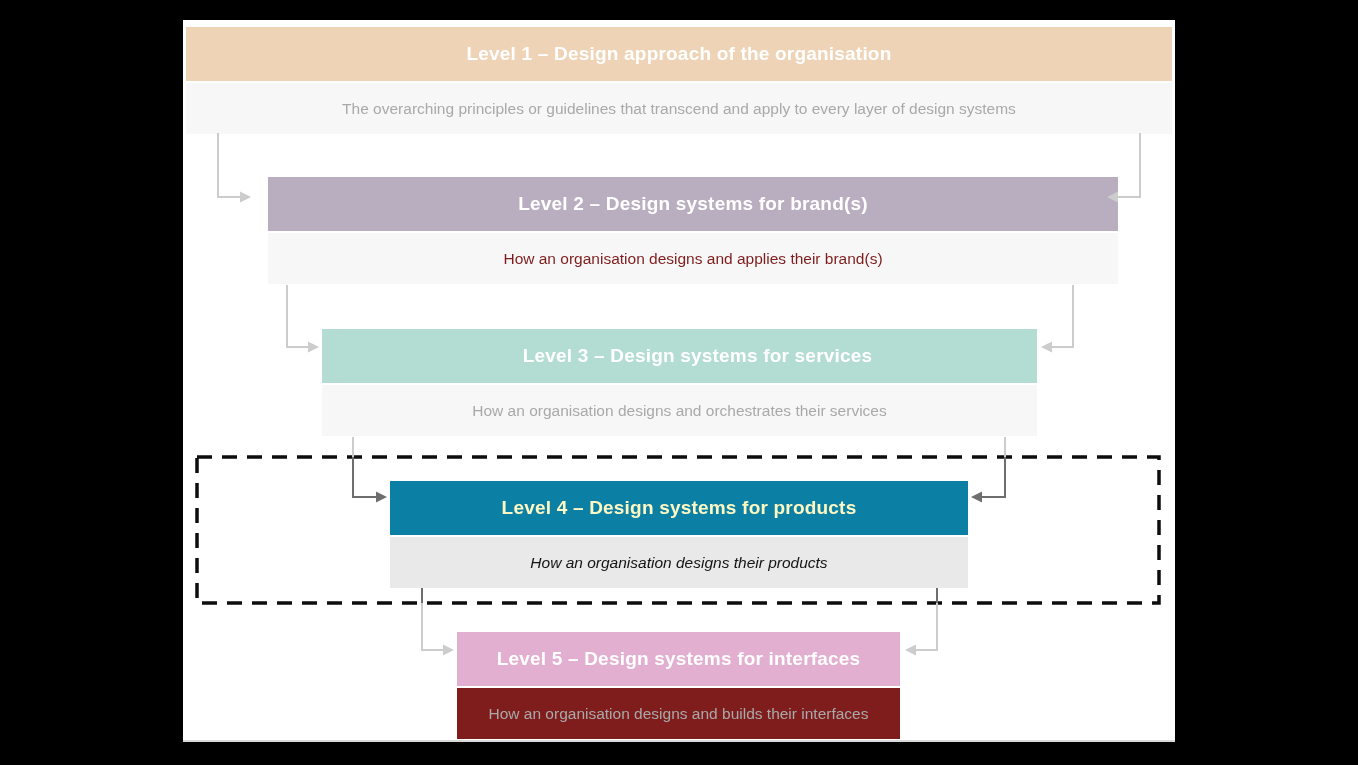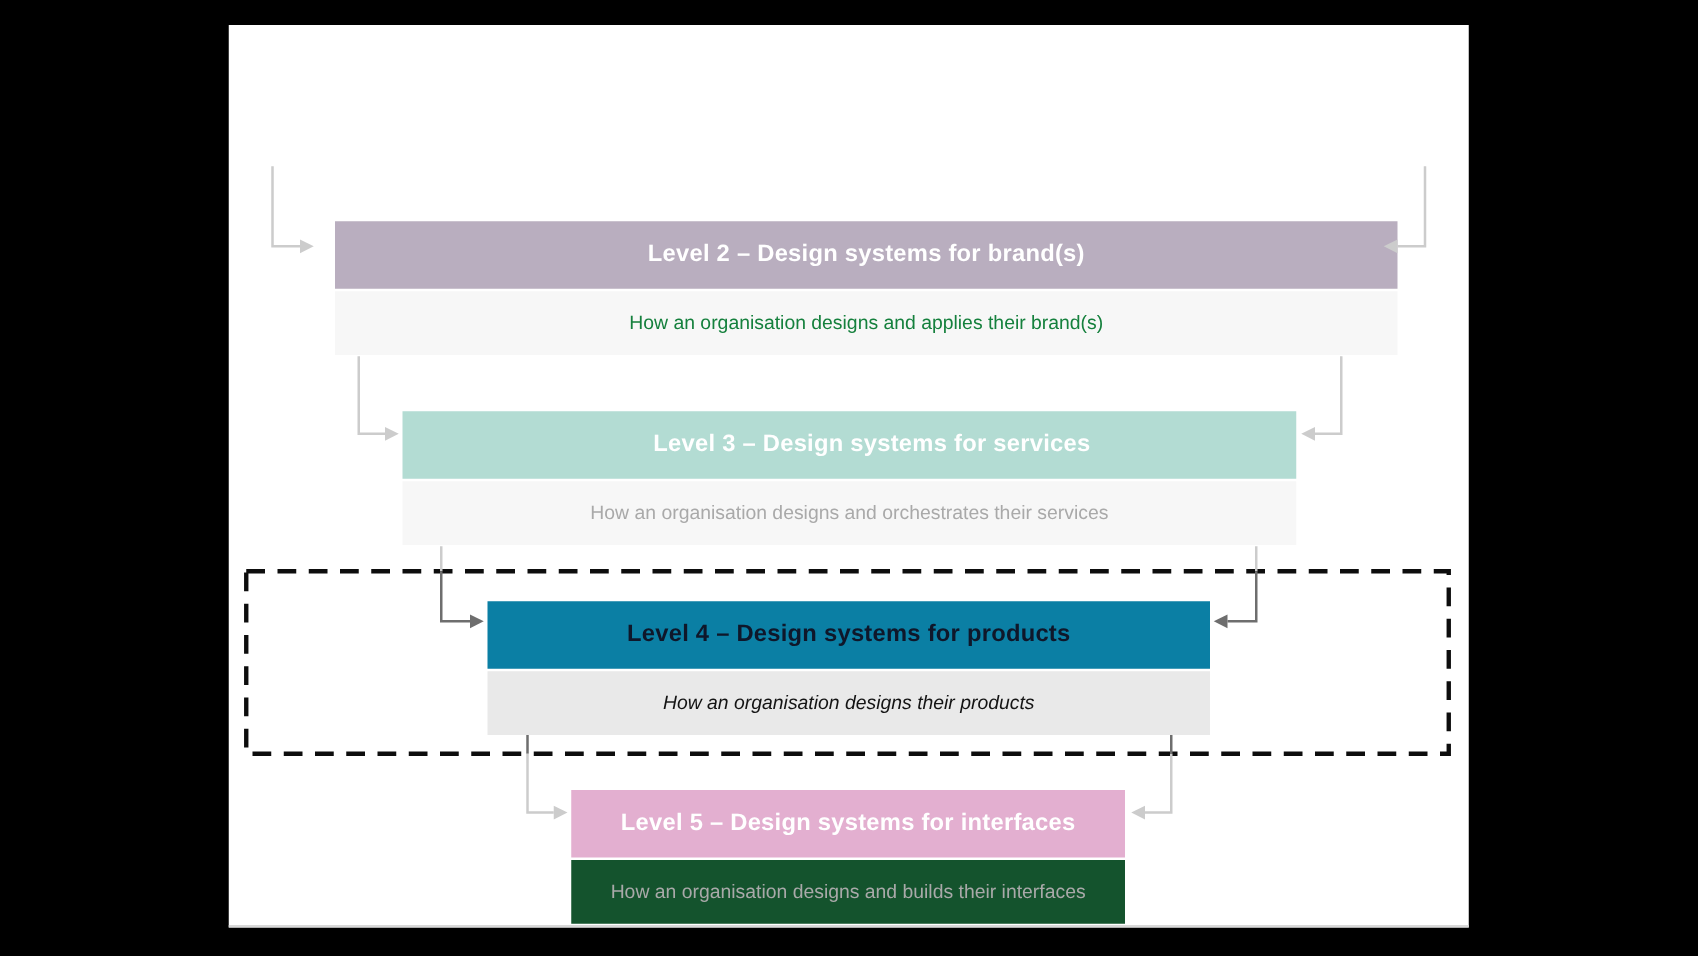--- a/index.html
+++ b/index.html
@@ -66,53 +66,61 @@
     stroke-width: 3.5;
     stroke-dasharray: 15 10;
   }
 </style>
 </head>
 <body>
 
 <div class="stage">
   <div class="card"></div>
 
+  <div class="level" style="left:186px; top:27px; width:986px;">
+    <div class="level-header" style="background: rgb(238, 211, 182); color: rgb(255, 255, 255);">
+      <span>Level 1 – Design approach of the organisation</span>
+    </div>
+    <div class="level-subtitle" style="background: rgb(247, 247, 247); color: rgb(169, 169, 169);">
+      <span>The overarching principles or guidelines that transcend and apply to every layer of design systems</span>
+    </div>
+  </div>
 
   <div class="level" style="left:268px; top:177px; width:850px;">
     <div class="level-header" style="background: rgb(185, 174, 191); color: rgb(255, 255, 255);">
       <span>Level 2 – Design systems for brand(s)</span>
     </div>
-    <div class="level-subtitle" style="background: rgb(247, 247, 247); color: #15803d;">
+    <div class="level-subtitle" style="background: rgb(247, 247, 247); color: #7f1d1d;">
       <span>How an organisation designs and applies their brand(s)</span>
     </div>
   </div>
 
   <div class="level" style="left:322px; top:329px; width:715px;">
     <div class="level-header" style="background: rgb(179, 220, 211); color: rgb(255, 255, 255); padding-left: 36px;">
       <span>Level 3 – Design systems for services</span>
     </div>
     <div class="level-subtitle" style="background: rgb(247, 247, 247); color: rgb(169, 169, 169); align-items: center;">
       <span>How an organisation designs and orchestrates their services</span>
     </div>
   </div>
 
   <div class="level" style="left:390px; top:481px; width:578px;">
-    <div class="level-header" style="background: rgb(11, 127, 164); color: #0f172a; text-align: center;">
+    <div class="level-header" style="background: rgb(11, 127, 164); color: #fef9c3; text-align: center;">
       <span>Level 4 – Design systems for products</span>
     </div>
     <div class="level-subtitle" style="background: rgb(233, 233, 233); color: rgb(20, 20, 20); font-style: italic;">
       <span>How an organisation designs their products</span>
     </div>
   </div>
 
   <div class="level" style="left:457px; top:632px; width:443px;">
     <div class="level-header" style="background: rgb(227, 175, 208); color: rgb(255, 255, 255);">
       <span>Level 5 – Design systems for interfaces</span>
     </div>
-    <div class="level-subtitle" style="background: #14532d; color: rgb(169, 169, 169); justify-content: center;">
+    <div class="level-subtitle" style="background: #7f1d1d; color: rgb(169, 169, 169); justify-content: center;">
       <span>How an organisation designs and builds their interfaces</span>
     </div>
   </div>
 
   <svg class="connectors" viewBox="0 0 1358 765" xmlns="http://www.w3.org/2000/svg">
 
     <rect class="highlight-rect" x="197" y="457" width="962" height="146"></rect>
 
     <g>
       <path class="c-light" d="M218 133 V197 H240"></path>

